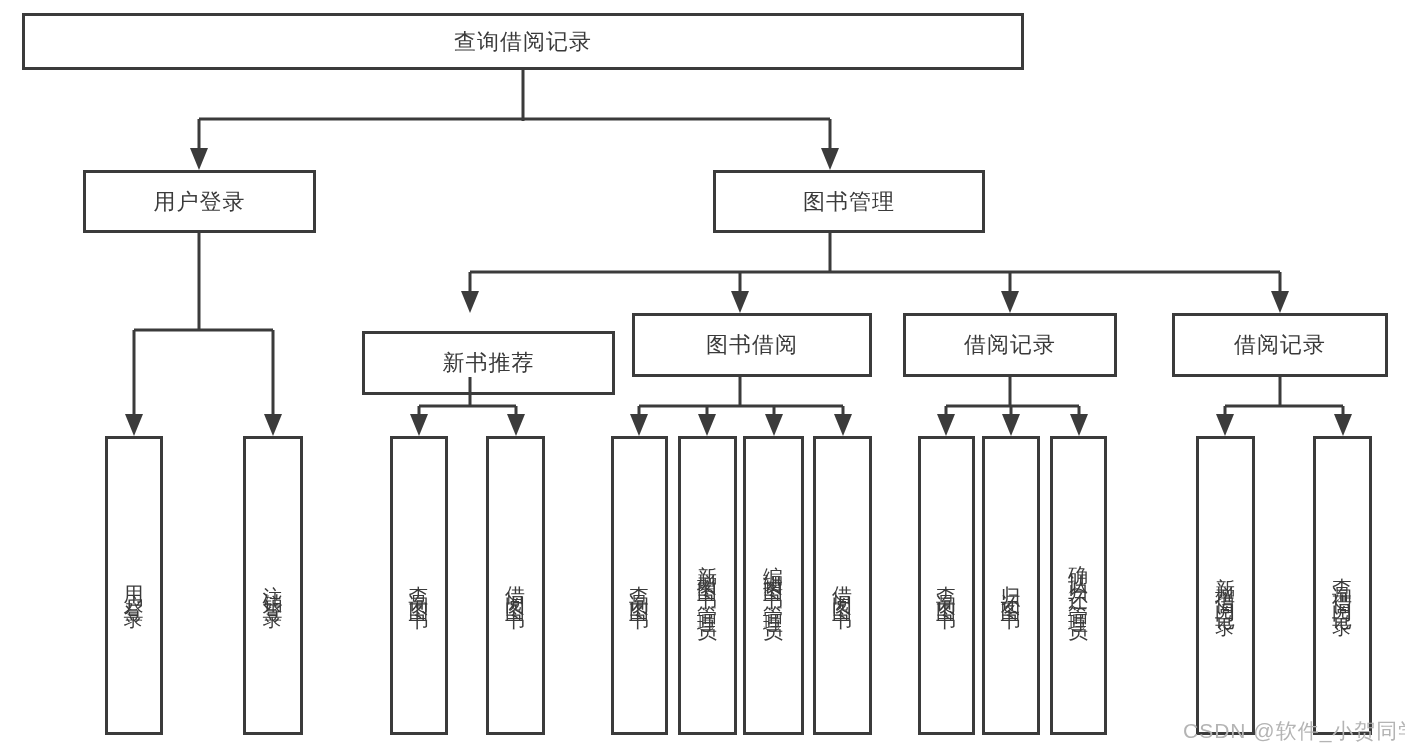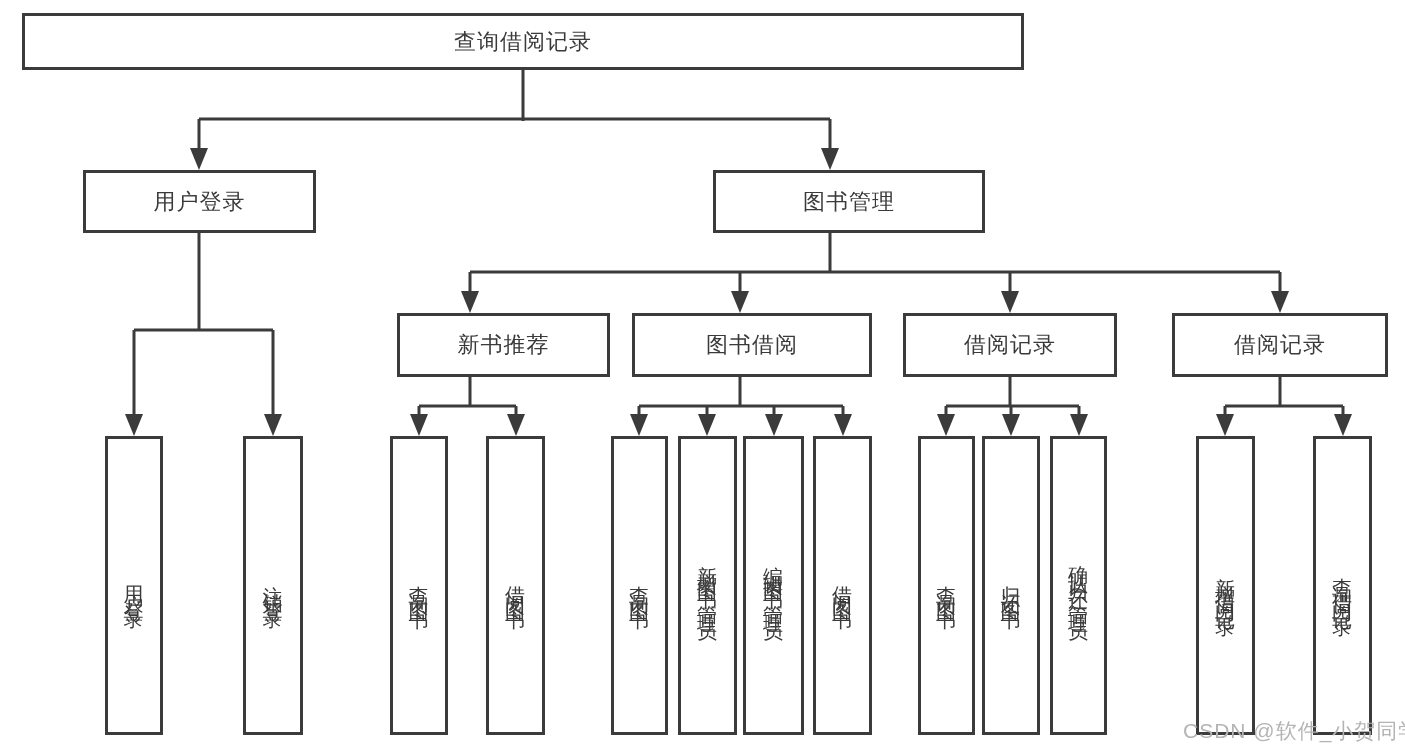--- a/index.html
+++ b/index.html
@@ -102,21 +102,21 @@
   <div class="hline" style="left:470px;top:272px;width:810px;"></div>
   <div class="vline" style="left:470px;top:272px;height:21px;"></div>
   <div class="arrow" style="left:470px;top:291px;"></div>
   <div class="vline" style="left:740px;top:272px;height:21px;"></div>
   <div class="arrow" style="left:740px;top:291px;"></div>
   <div class="vline" style="left:1010px;top:272px;height:21px;"></div>
   <div class="arrow" style="left:1010px;top:291px;"></div>
   <div class="vline" style="left:1280px;top:272px;height:21px;"></div>
   <div class="arrow" style="left:1280px;top:291px;"></div>
 
-  <div class="box h" style="left:362px;top:313px;width:213px;height:64px;margin-left:35px;">
+  <div class="box h" style="left:362px;top:331px;width:253px;height:64px;">
     <span>新书推荐</span>
   </div>
   <div class="box h" style="left:632px;top:313px;width:240px;height:64px;">
     <span>图书借阅</span>
   </div>
   <div class="box h" style="left:903px;top:313px;width:214px;height:64px;">
     <span>借阅记录</span>
   </div>
   <div class="box h" style="left:1172px;top:313px;width:216px;height:64px;">
     <span>借阅记录</span>

